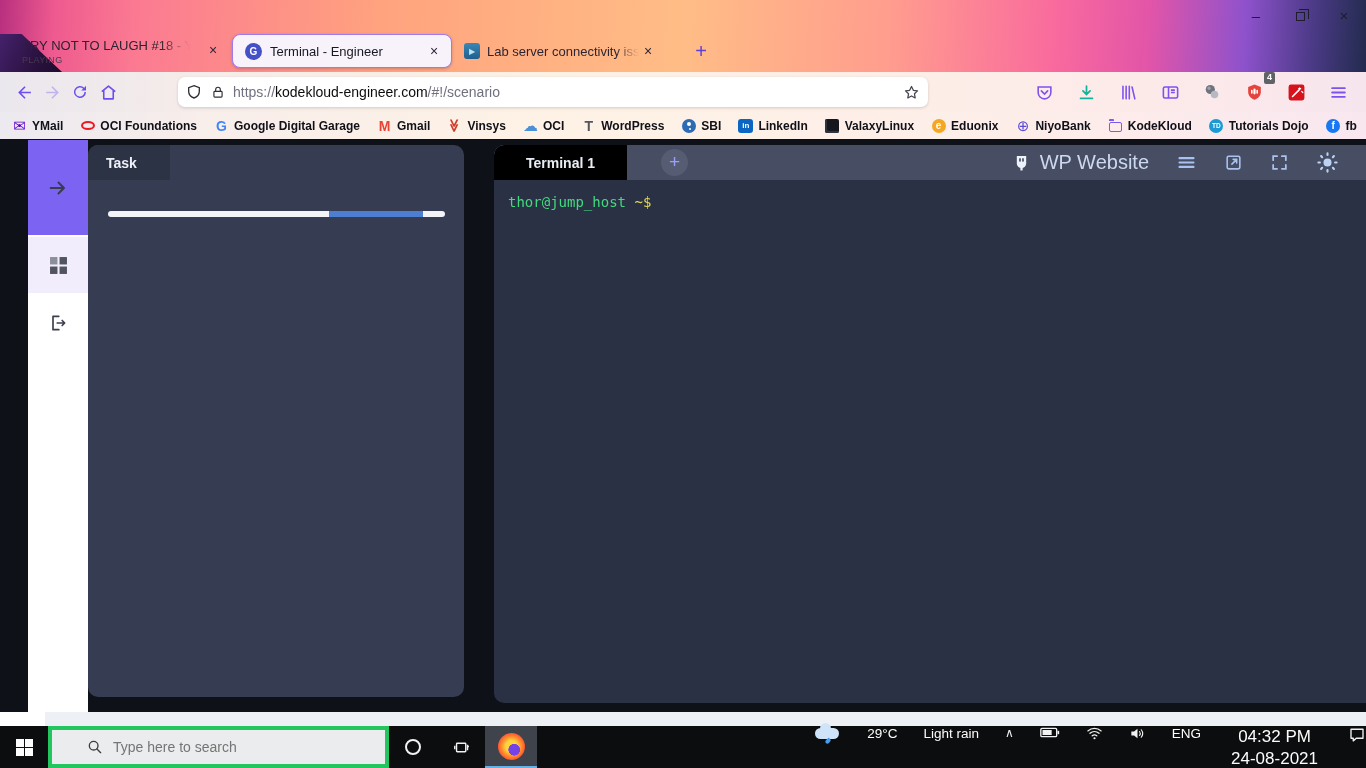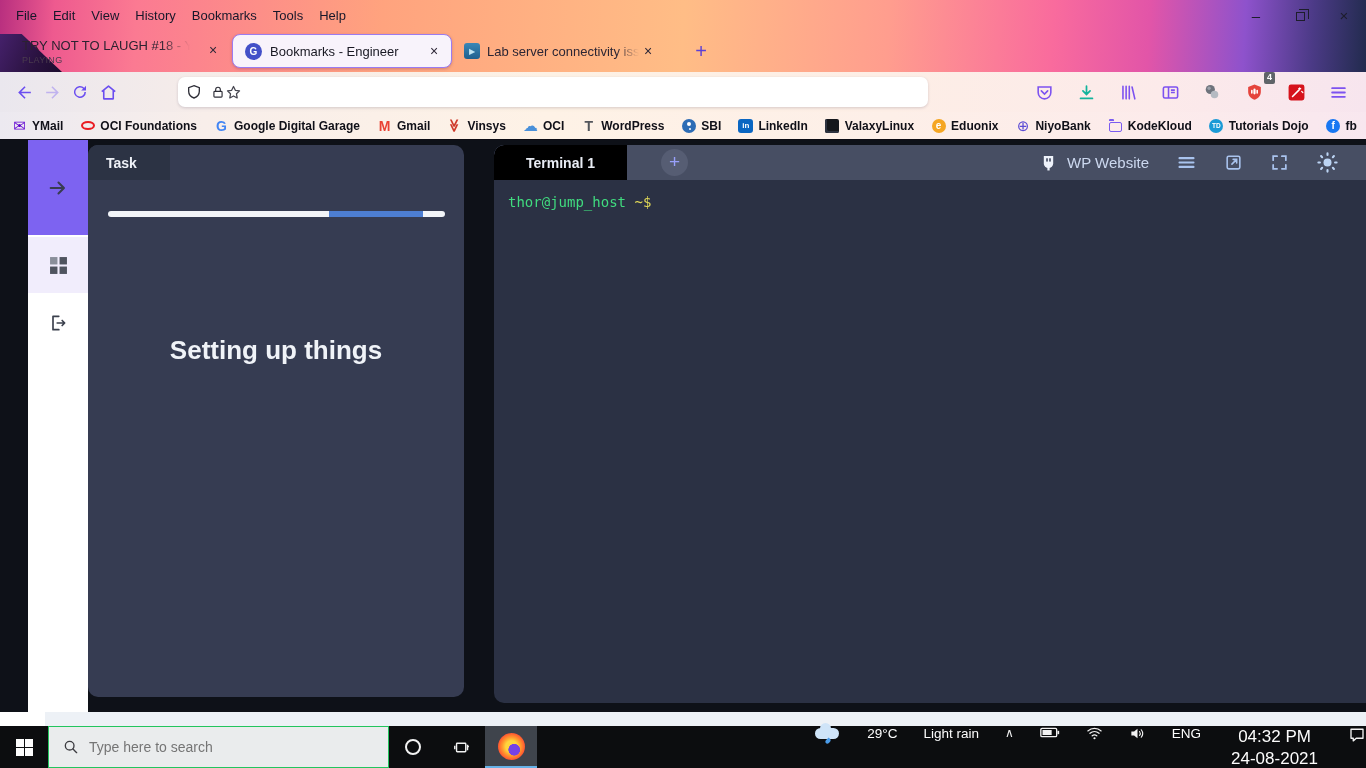--- a/index.html
+++ b/index.html
@@ -99,36 +99,36 @@
   .pw2 { width:22px; background:#f2f4f8; border-radius:0 3px 3px 0; }
   .setup-msg { margin-top:118px; text-align:center; color:#f0f3f8; font-size:26px; font-weight:bold; }
 
   .term-panel { position:absolute; left:466px; top:5px; right:0; height:558px; background:#2b3144; border-radius:10px 0 0 10px; overflow:hidden; }
   .term-header { display:flex; height:35px; background:#474e63; align-items:center; }
   .term-tab { width:133px; height:35px; background:#000000; border-radius:10px 0 0 0; display:flex; align-items:center; justify-content:center; }
   .term-tab-label { color:#e9edf5; font-size:14px; font-weight:bold; }
   .term-add { margin-left:34px; width:27px; height:27px; border-radius:50%; background:#565d73; color:#98a0fa; font-size:19px;
     display:flex; align-items:center; justify-content:center; padding-bottom:2px; }
   .term-right { display:flex; align-items:center; margin-left:auto; gap:27px; padding-right:15px; }
-  .host-label { color:#ccd8ef; font-size:15px; margin-left:-16px; }
+  .host-label { color:#ccd8ef; font-size:20px; margin-left:-16px; }
   .stop-sq { width:13px; height:13px; background:#e2695c; border-radius:2px; }
   .term-body { padding:14px 14px; font-family:"DejaVu Sans Mono", monospace; font-size:14px; }
   .p-user { color:#40db7f; } .p-sym { color:#ded657; }
   .term-scroll { position:absolute; right:0; top:35px; bottom:0; width:8px; background:#262b37; }
   .term-thumb { position:absolute; top:3px; left:1px; width:6px; height:14px; background:#7c828f; border-radius:3px; }
 
   .bottom-strip { position:absolute; top:712px; left:0; right:0; height:14px; background:#edf1f6; }
   .bottom-strip-side { position:absolute; top:712px; left:0; width:45px; height:14px; background:#ffffff; }
 
   
   .taskbar { position:absolute; top:726px; left:0; right:0; height:42px; background:#0c0d0f; display:flex; align-items:stretch; }
   .tb-btn { width:48px; display:flex; align-items:center; justify-content:center; }
   .win-logo { width:17px; height:17px; display:grid; grid-template-columns:8px 8px; grid-template-rows:8px 8px; gap:1px; }
   .win-logo i { background:#fdfdfd; }
-  .tb-search { width:341px; background:#eaeced; border:1px solid #22c55e; display:flex; align-items:center; }
+  .tb-search { width:341px; background:#eaeced; border:4px solid #22c55e; display:flex; align-items:center;padding-left:21px; }
   .tb-search input { border:none; outline:none; background:transparent; font-size:14px; color:#3c3c41; width:250px; font-family:"Liberation Sans",sans-serif; }
   .search-glass { margin:0 10px 0 14px; }
   .cortana-ring { width:16px; height:16px; border:2px solid #f2f2f2; border-radius:50%; }
   .ff-btn { width:52px; background:#3f444c; border-bottom:2px solid #66b2e8; display:flex; align-items:center; justify-content:center; }
   .ff-logo { width:27px; height:27px; border-radius:50%;
     background:radial-gradient(circle at 60% 62%, #7542e5 0 24%, rgba(0,0,0,0) 26%),
                radial-gradient(circle at 50% 50%, #ffd53d 0 30%, #ff9a2e 48%, #ff5c30 68%, #e22f86 92%); }
   .tb-tray { margin-left:auto; display:flex; align-items:flex-start; gap:26px; padding-right:0; color:#fff; }
   .tray-txt { font-size:13.5px; color:#fdfdfd; }
   .up-chev { font-size:12px; color:#eee; }
@@ -139,47 +139,38 @@
   .weather-drop { position:absolute; left:11px; bottom:0px; width:4px; height:6px; background:#4a9be8; border-radius:0 50% 50% 50%; transform:rotate(45deg); }
 </style>
 </head>
 <body>
 
 <div id="screen">
 
   <div class="chrome-top">
     <div class="corner-wedge"></div>
 
-    <div class="menubar">
-      <span class="mi">File</span>
-      <span class="mi">Edit</span>
-      <span class="mi">View</span>
-      <span class="mi">History</span>
-      <span class="mi">Bookmarks</span>
-      <span class="mi">Tools</span>
-      <span class="mi">Help</span>
-    </div>
 
     <div class="win-controls">
       <span class="wc">–</span>
       <span class="wc">
           <span class="restore-glyph"></span>
         </span>
       <span class="wc">×</span>
     </div>
 
     <div class="tabrow">
       <div class="tab1">
         <div class="tab1-title">TRY NOT TO LAUGH #18 - YouT</div>
         <div class="tab1-badge">PLAYING</div>
         <span class="tab-close">×</span>
       </div>
       <div class="tab2">
         <span class="fav">G</span>
-        <span class="tab2-title">Bookmarks - Engineer</span>
+        <span class="tab2-title">Terminal - Engineer</span>
         <span class="tab-close">×</span>
       </div>
       <div class="tab3">
         <span class="fav3">▶</span>
         <span class="tab3-title">Lab server connectivity issue - K</span>
         <span class="tab-close">×</span>
       </div>
       <div class="newtab-btn">+</div>
     </div>
   </div>
@@ -207,20 +198,21 @@
     </span>
 
     <div class="urlbar">
       <svg width="16" height="16" viewBox="0 0 24 24">
           <path fill="none" stroke="#2f2f38" stroke-width="2" d="M12 2.5l8 3v5.5c0 5-3.4 8.5-8 10-4.6-1.5-8-5-8-10V5.5z"></path>
         </svg>
       <svg width="14" height="15" viewBox="0 0 24 24" style="margin-left:9px">
           <rect x="5" y="10" width="14" height="10" rx="1.5" fill="none" stroke="#2f2f38" stroke-width="2"></rect>
           <path fill="none" stroke="#2f2f38" stroke-width="2" d="M8 10V7a4 4 0 0 1 8 0v3"></path>
         </svg>
+      <span class="url-text"><span class="url-dim">https://</span><span class="url-domain">kodekloud-engineer.com</span><span class="url-dim">/#!/scenario</span></span>
       <svg width="17" height="17" viewBox="0 0 24 24">
           <path fill="none" stroke="#45454f" stroke-width="1.8" stroke-linejoin="round" d="M12 3.5l2.6 5.4 5.9.8-4.3 4.1 1 5.9-5.2-2.8-5.2 2.8 1-5.9-4.3-4.1 5.9-.8z"></path>
         </svg>
     </div>
 
     <div class="nav-right">
       <span class="nav-ico">
         <svg width="19" height="19" viewBox="0 0 24 24">
             <path fill="none" stroke="#7d52f0" stroke-width="2" d="M4 5h16v7a8 8 0 0 1-16 0z"></path>
             <path fill="none" stroke="#7d52f0" stroke-width="2" stroke-linecap="round" d="M8 10l4 4 4-4"></path>
@@ -380,21 +372,20 @@
       <div class="task-header">
         <div class="task-title-box">
           <span class="task-title">Task</span>
         </div>
       </div>
       <div class="progress">
         <span class="pseg pw1"></span>
         <span class="pseg pb"></span>
         <span class="pseg pw2"></span>
       </div>
-      <div class="setup-msg">Setting up things</div>
     </div>
 
     <div class="term-panel">
       <div class="term-header">
         <div class="term-tab">
           <span class="term-tab-label">Terminal 1</span>
         </div>
         <div class="term-add">+</div>
         <div class="term-right">
           <svg width="15" height="19" viewBox="0 0 16 20">

